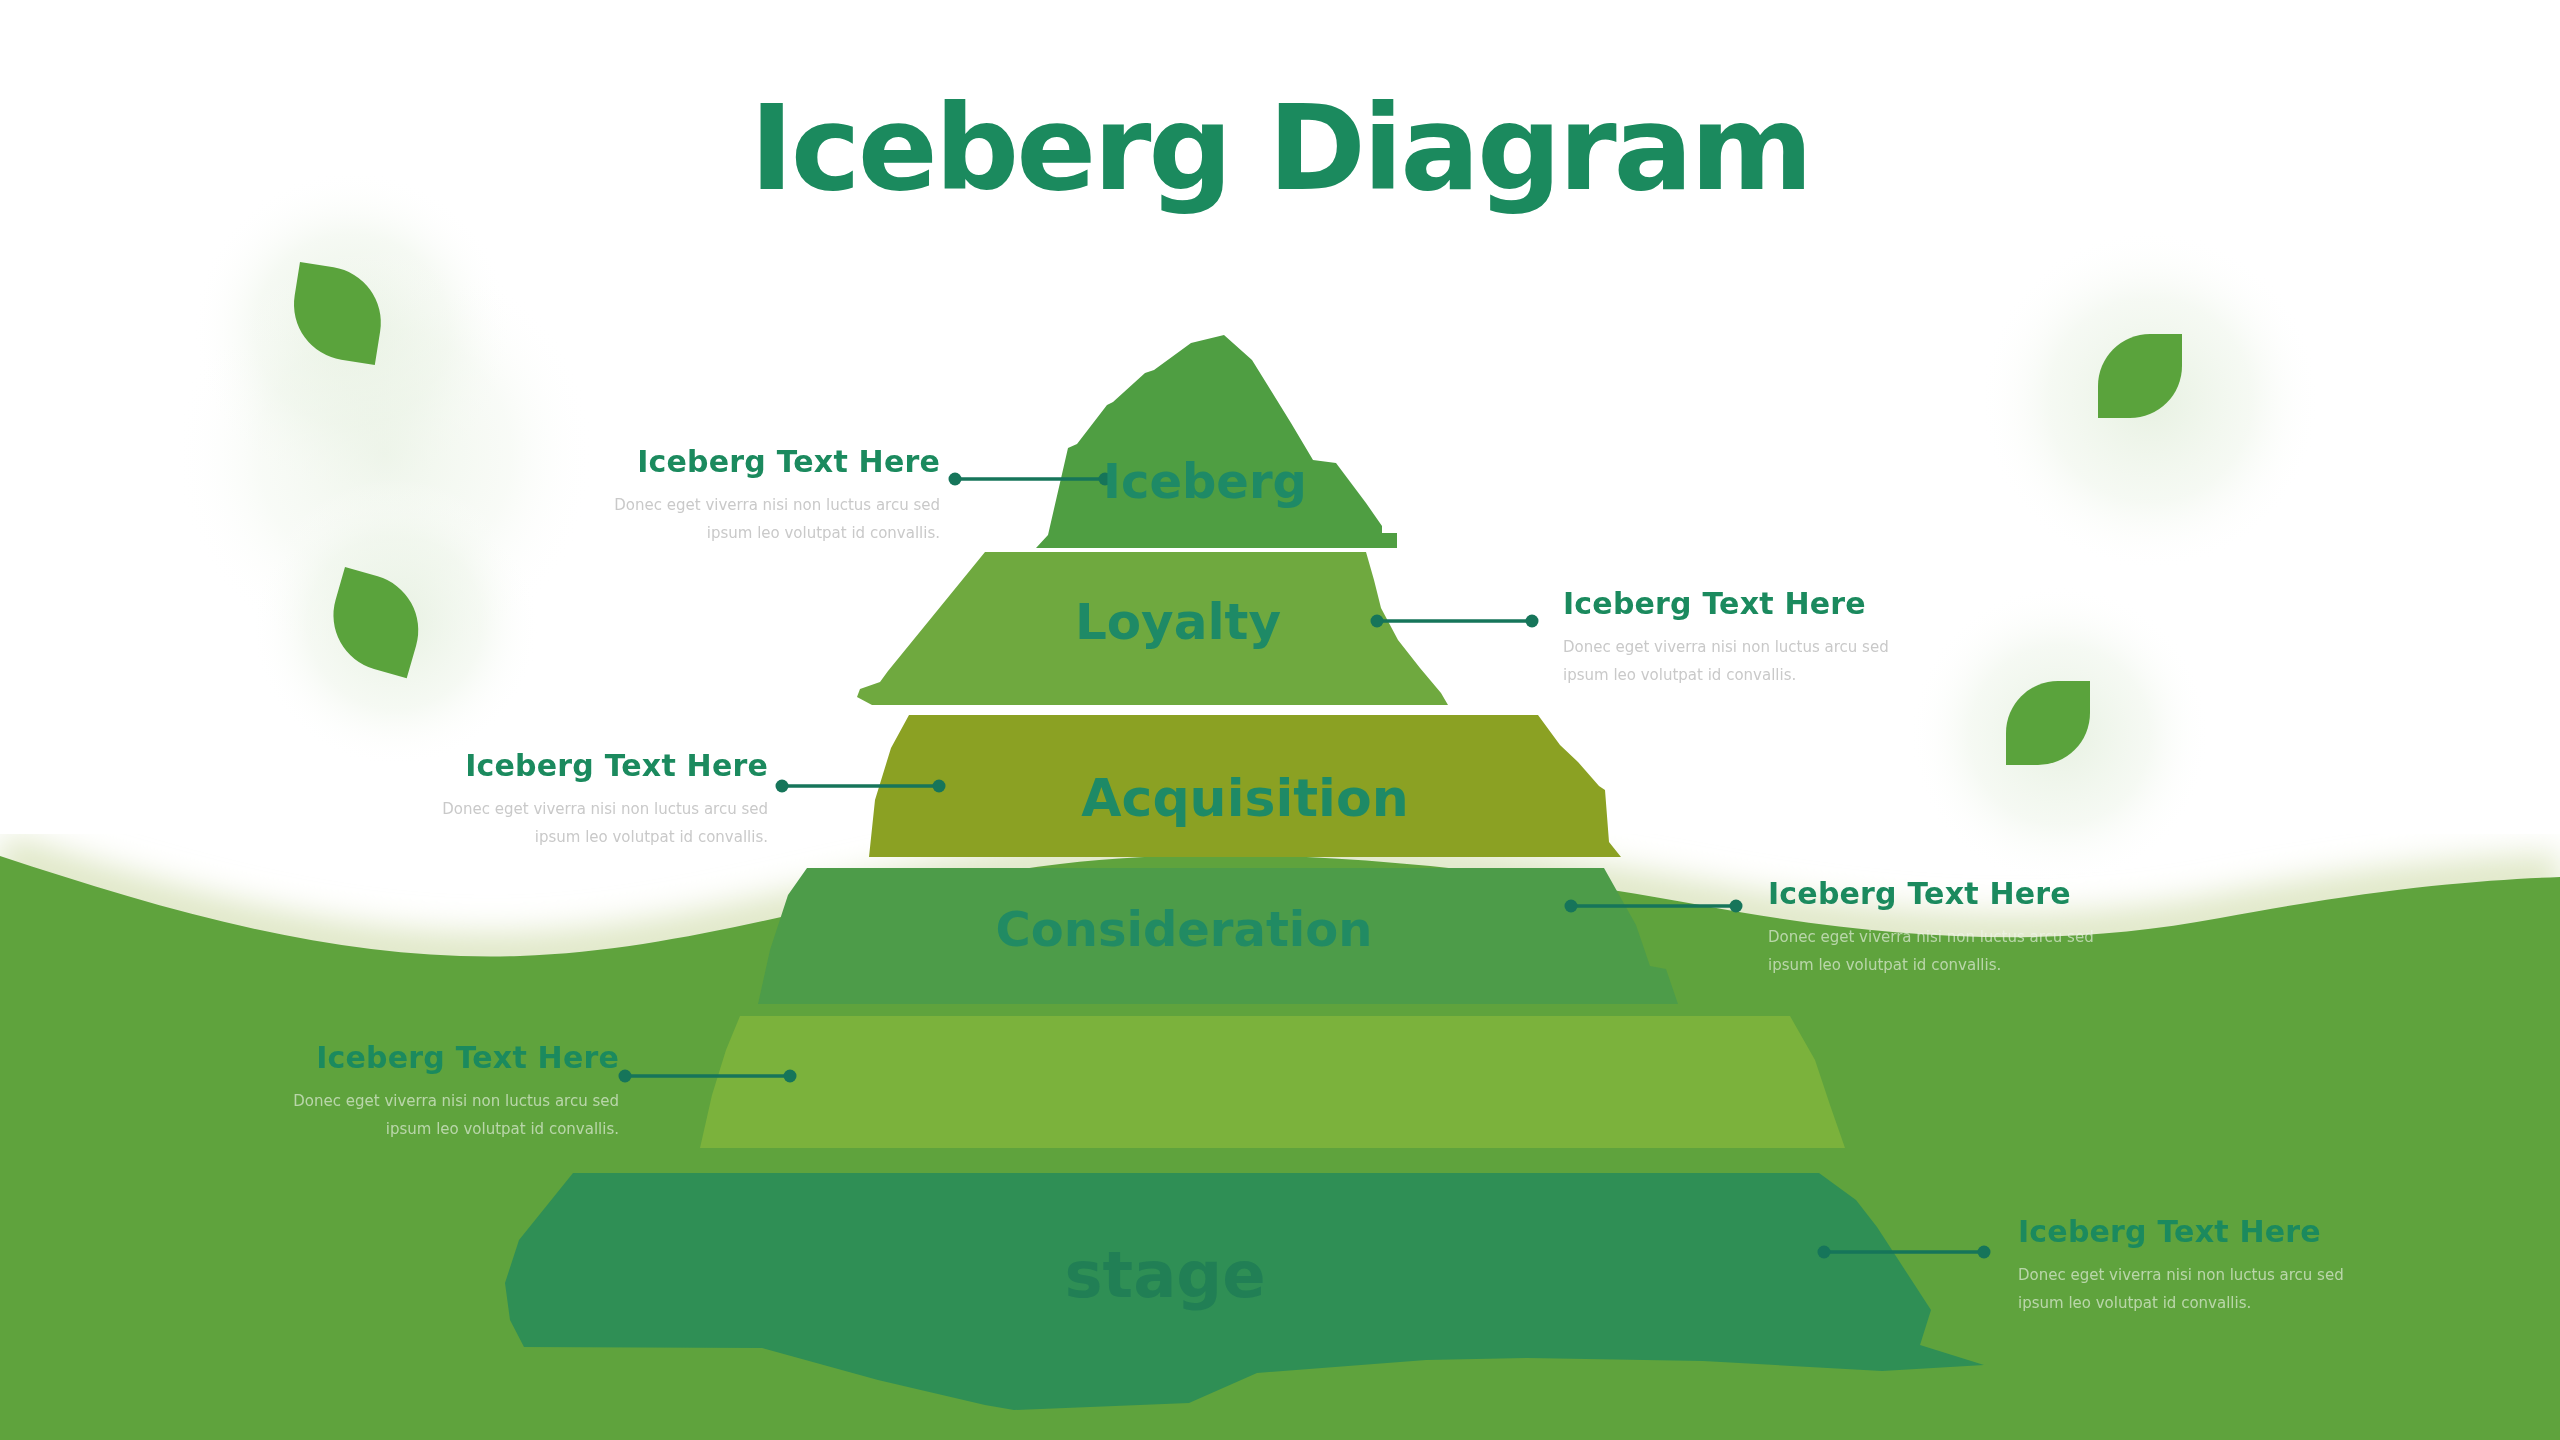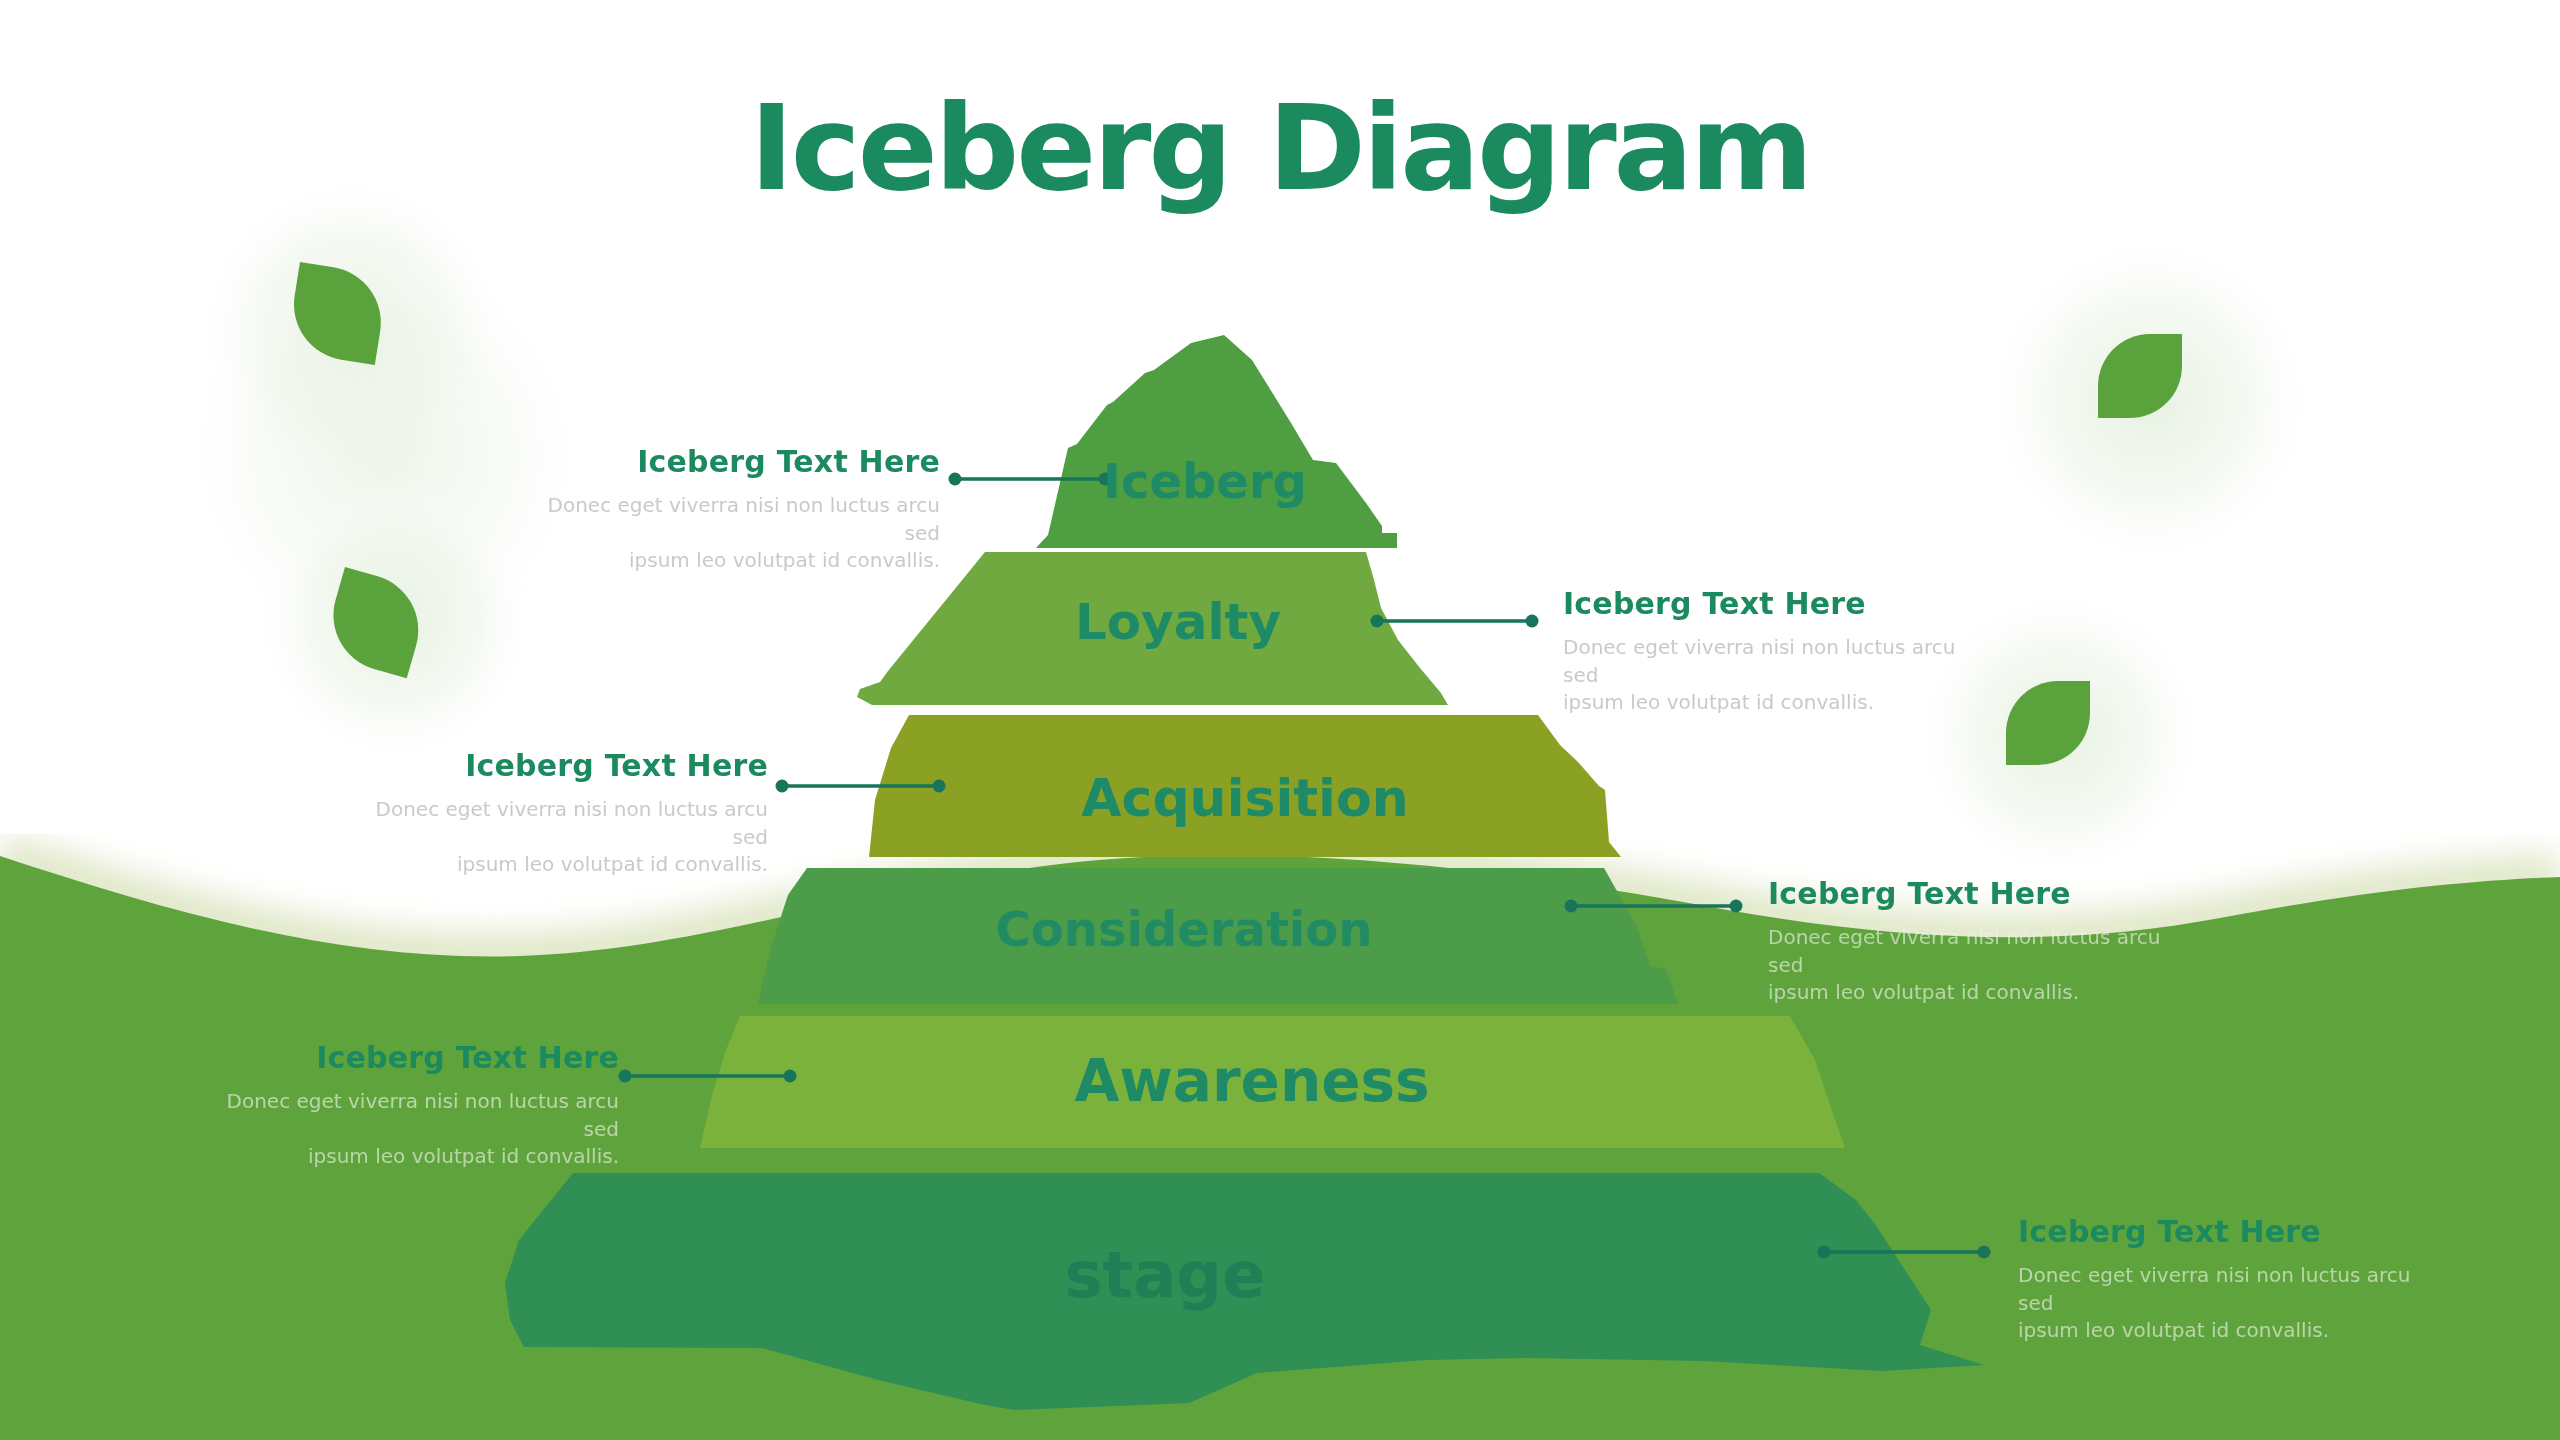--- a/index.html
+++ b/index.html
@@ -22,21 +22,21 @@
   .lbl-service{font-size:50px;}
   .lbl-acquisition{font-size:52px;}
   .lbl-consideration{font-size:48px;opacity:.92;}
   .lbl-awareness{font-size:58px;}
   .lbl-stage{font-size:64px;color:#1f7d55;opacity:.85;}
 
   .ann{position:absolute;width:430px;}
   .ann.align-right{text-align:right;}
   .ann.align-left{text-align:left;}
   .ann-title{font-size:30px;font-weight:700;color:#1b8a5e;margin-bottom:13px;letter-spacing:.2px;}
-  .ann-body{font-size:20px;line-height:27.5px;color:#c9c9c9;}
+  .ann-body{font-size:15px;line-height:27.5px;color:#c9c9c9;}
   .ann.on-green .ann-body{color:rgba(240,246,236,0.62);}
 </style>
 </head>
 <body>
 
 <div class="stage-wrap">
 
   <svg class="scene" viewBox="0 0 2560 1440">
     <defs>
       <radialGradient id="leafGlow" cx="50%" cy="50%" r="50%">
@@ -107,21 +107,20 @@
       <circle cx="1984" cy="1252" r="6.5" fill="#16755a"></circle>
     </g>
   </svg>
 
   <div class="page-title">Iceberg Diagram</div>
 
   <div class="layer-label lbl-loyalty" style="left:1205px;top:481px;">Iceberg</div>
   <div class="layer-label lbl-service" style="left:1178px;top:622px;">Loyalty</div>
   <div class="layer-label lbl-acquisition" style="left:1245px;top:798px;">Acquisition</div>
   <div class="layer-label lbl-consideration" style="left:1184px;top:929px;">Consideration</div>
-  <div class="layer-label lbl-awareness" style="left:1252px;top:1081px;">Awareness</div>
   <div class="layer-label lbl-stage" style="left:1165px;top:1275px;">stage</div>
 
   <div class="ann align-right" style="right:1640px;top:444px;">
     <div class="ann-title">Iceberg Text Here</div>
     <div class="ann-body">
       <div>Donec eget viverra nisi non luctus arcu sed</div>
       <div>ipsum leo volutpat id convallis.</div>
     </div>
   </div>
 

